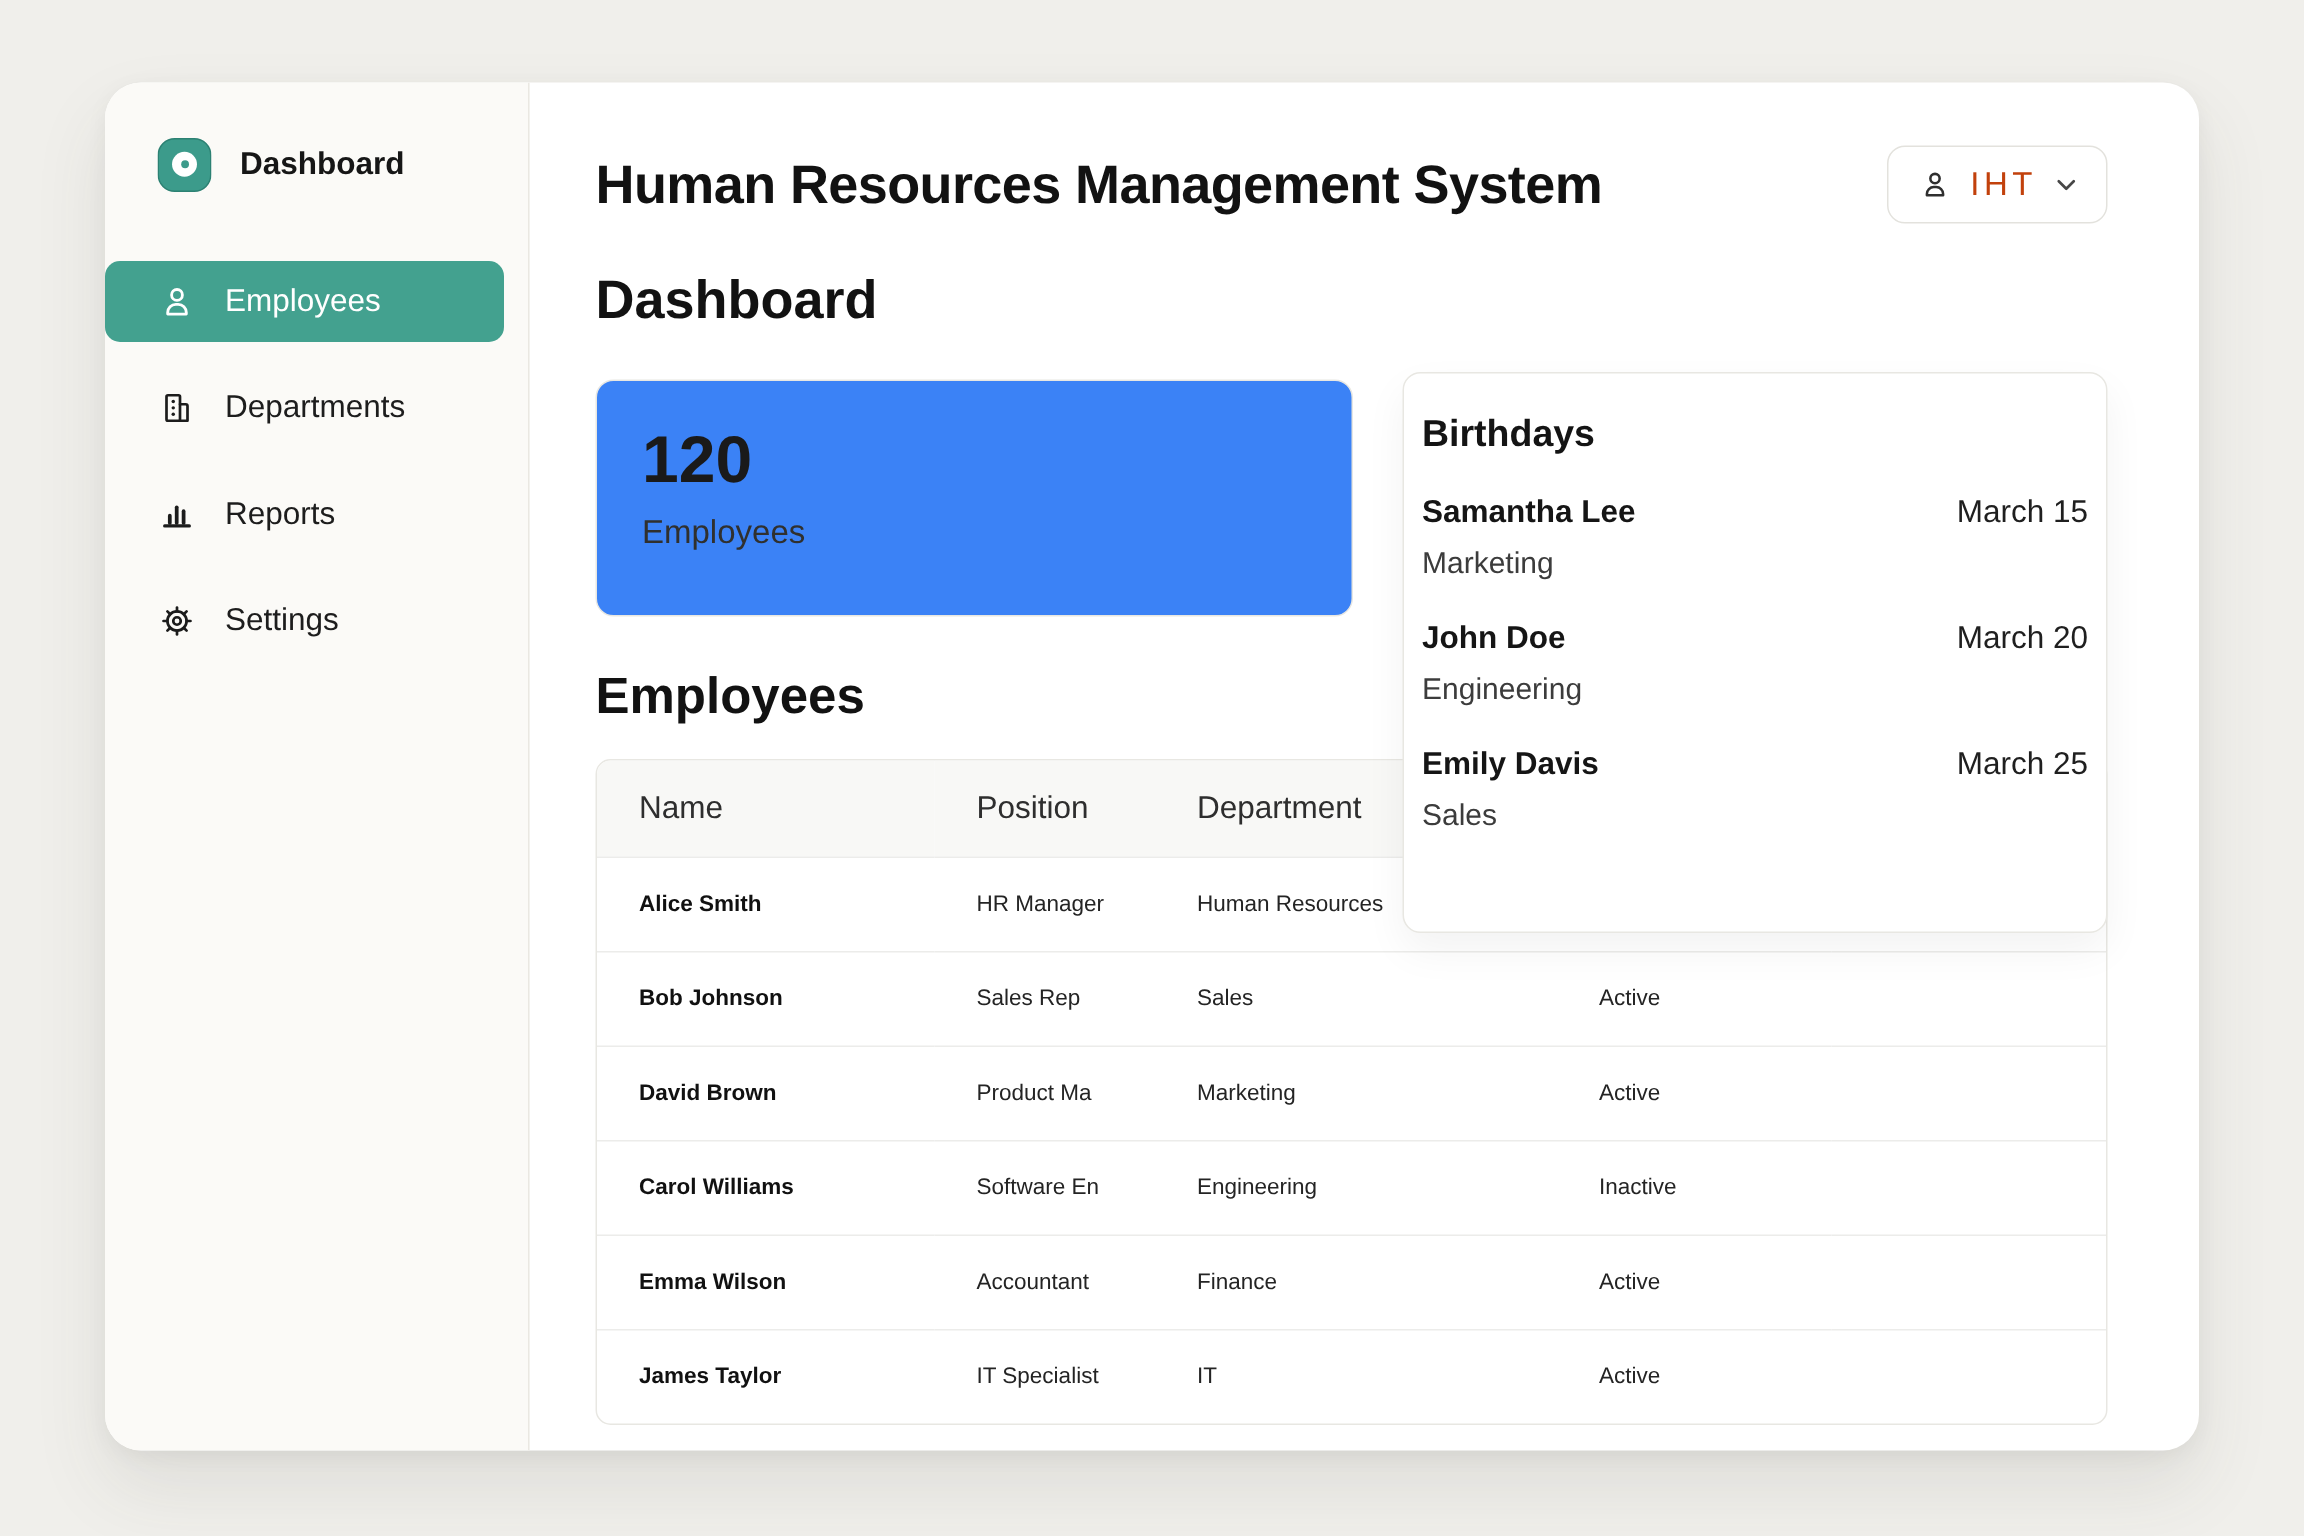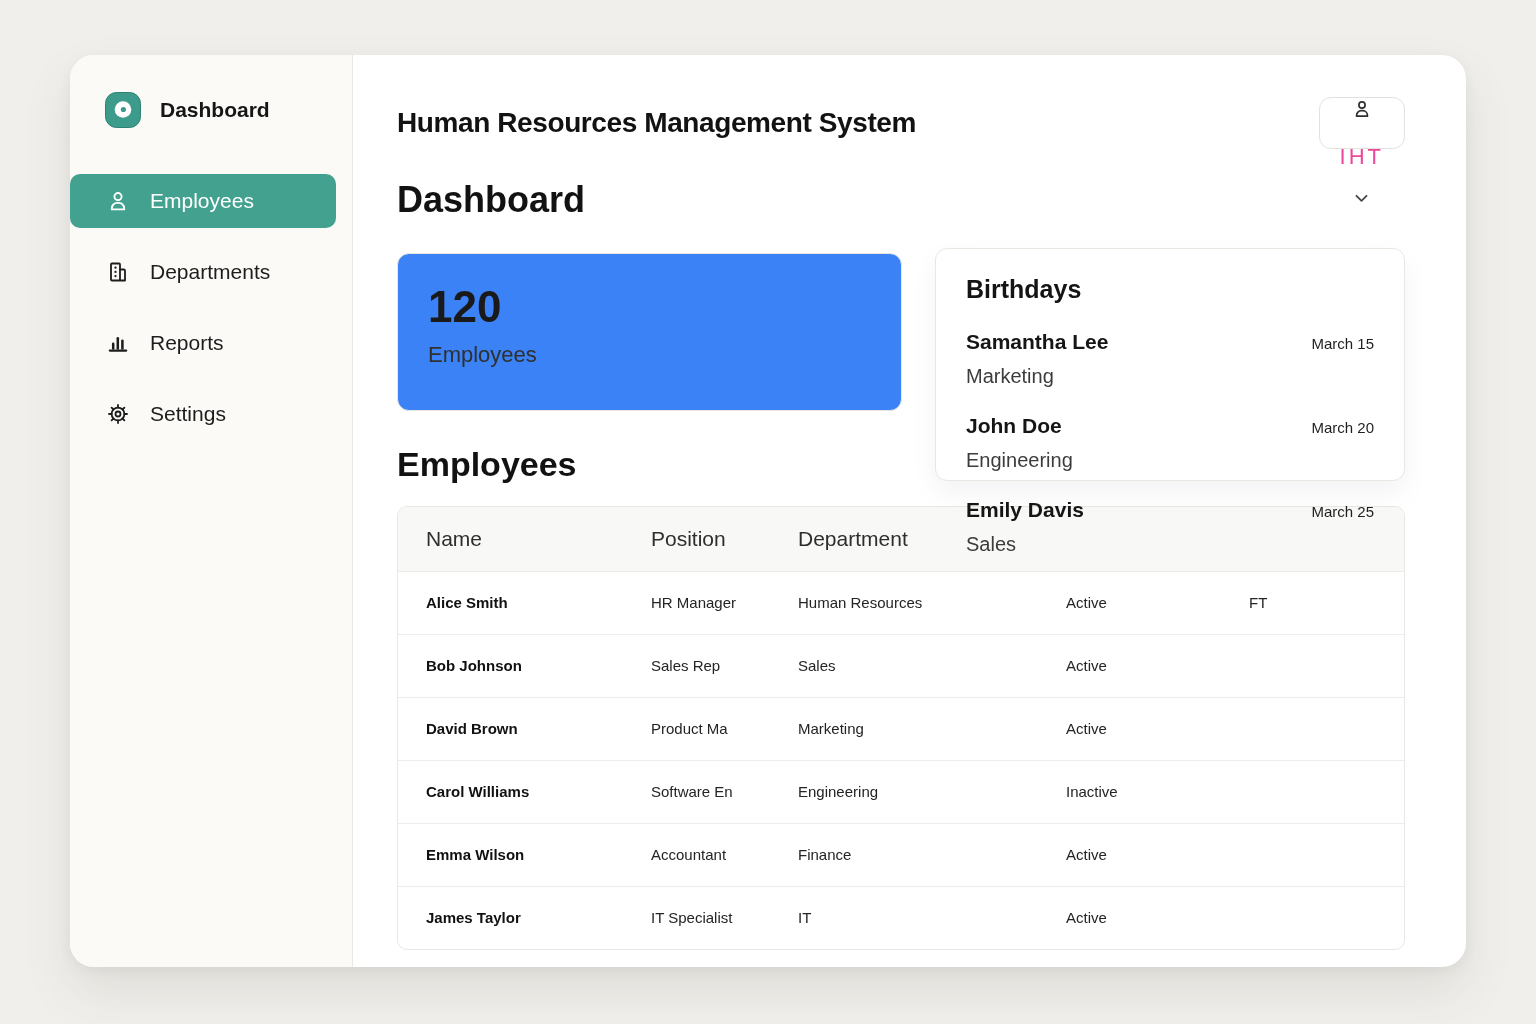--- a/index.html
+++ b/index.html
@@ -33,27 +33,27 @@
     margin:0 16px 17px 0;
     border-radius:10px;
     font-size:21px; font-weight:500; color:#1d1d1d;
     cursor:pointer;
   }
   .nav-item .ico { width:26px; height:26px; display:flex; align-items:center; justify-content:center; }
   .nav-item.active { background:#43a18f; color:#ffffff; }
   
   .main { position:relative; flex:1; padding:40px 63px 0 44px; }
   .topbar { display:flex; justify-content:space-between; align-items:center; min-height:56px; }
-  .app-title { font-size:28px; font-weight:700; letter-spacing:-0.4px; color:#121212; }
+  .app-title { font-size:36px; font-weight:700; letter-spacing:-0.4px; color:#121212; }
   .user-btn {
-    display:flex; align-items:center; gap:24px;
+    display:flex; align-items:center; gap:13px;
     height:52px; padding:0 20px;
     background:#ffffff; border:1px solid #e3e2dd; border-radius:12px;
-    font-family:inherit; font-size:22px; font-weight:500; color:#ec4899;
-    letter-spacing:3px; cursor:pointer;flex-direction:column;
+    font-family:inherit; font-size:22px; font-weight:500; color:#c2410c;
+    letter-spacing:3px; cursor:pointer;
   }
   .page-title { margin-top:28px; font-size:36px; font-weight:700; color:#121212; }
   .stats-card {
     margin-top:32px; width:505px; height:158px;
     background:#3b82f6; border:1px solid #e8e7e2; border-radius:12px;
     padding:28px 30px;
   }
   .stat-value { font-size:44px; font-weight:700; color:#1a1a1a; }
   .stat-label { margin-top:10px; font-size:22px; color:#30302e; }
   .section-title { margin-top:34px; font-size:34px; font-weight:700; color:#121212; }
@@ -68,30 +68,30 @@
   tbody td {
     height:63px; padding:0 4px 0 28px;
     font-size:15px; color:#242424;
     border-top:1px solid #ececea;
     white-space:nowrap; overflow:hidden;
   }
   tbody td.name { font-weight:600; color:#111; }
   
   .birthdays-card {
     position:absolute; top:193px; right:63px;
-    width:470px; height:233px; z-index:6;
+    width:470px; height:374px; z-index:6;
     background:#ffffff; border:1px solid #e8e7e2; border-radius:12px;
-    padding:26px 30px;
+    padding:26px 12px;
     box-shadow:0 12px 28px rgba(0,0,0,0.05);
   }
   .birthdays-title { font-size:25px; font-weight:700; color:#141414; }
   .b-entry { margin-top:26px; }
   .b-row { display:flex; justify-content:space-between; align-items:baseline; }
   .b-name { font-size:21px; font-weight:600; color:#151515; }
-  .b-date { font-size:15px; font-weight:400; color:#1f1f1f; }
+  .b-date { font-size:21px; font-weight:400; color:#1f1f1f; }
   .b-dept { margin-top:11px; font-size:20px; color:#3c3c3c; }
   svg { display:block; }
 </style>
 </head>
 <body>
 
 <div class="app-panel">
 
   <aside class="sidebar">
     <div class="brand">

